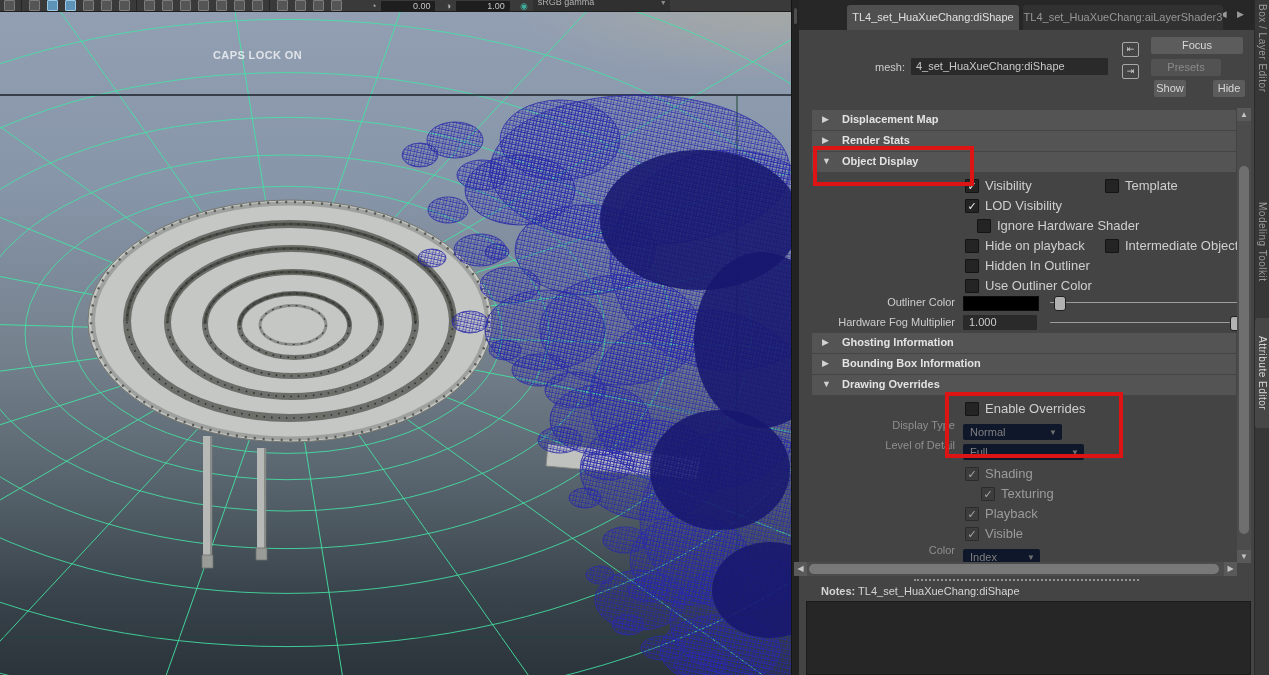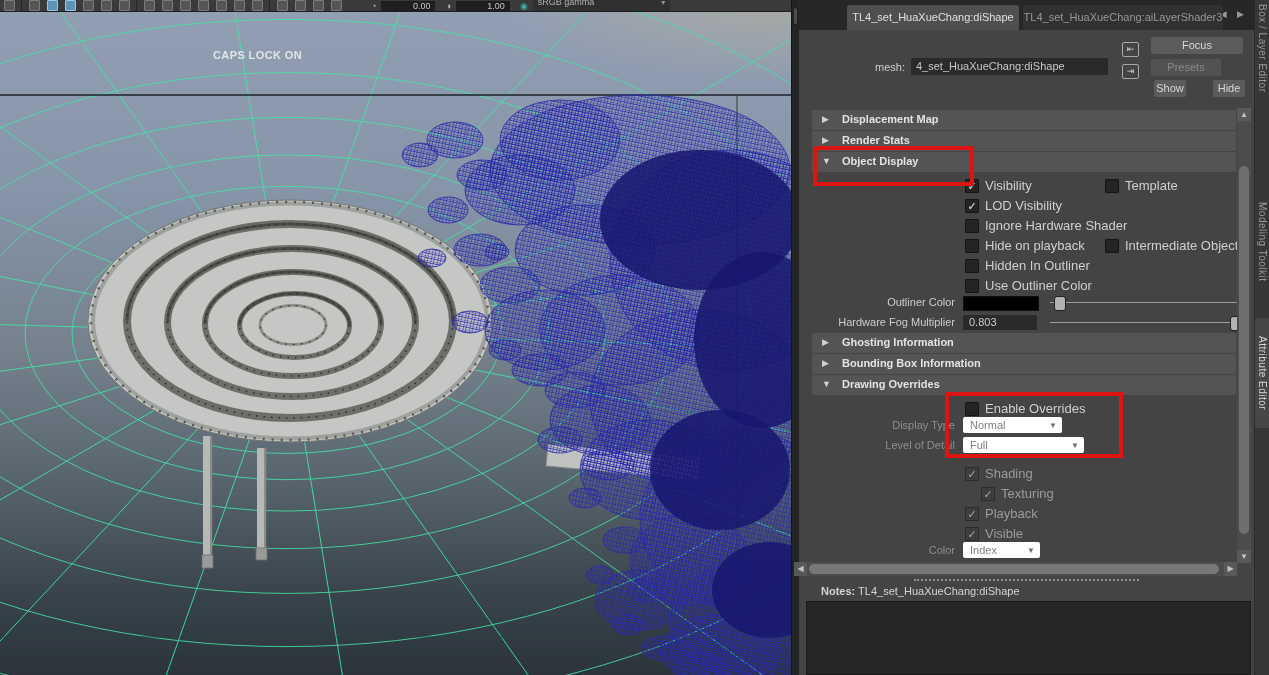--- a/index.html
+++ b/index.html
@@ -57,21 +57,21 @@
   .chk{display:inline-block;width:12px;height:12px;background:#242424;border:1px solid #141414;color:#ededed;
        font-size:11px;line-height:12px;text-align:center;vertical-align:middle;border-radius:1px;}
   .chk.dis{background:#3d3d3d;color:#a8a8a8;border-color:#2b2b2b;}
   .chklabel{margin-left:6px;font-size:13px;color:#cfcfcf;vertical-align:middle;}
   .chklabel.dis{color:#9b9b9b;}
   .swatch{position:absolute;left:151px;top:3px;width:74px;height:13px;background:#000;border:1px solid #0d0d0d;}
   .sfield{position:absolute;left:151px;top:2px;width:68px;height:15px;background:#2a2a2a;color:#cbcbcb;
           font-size:11px;line-height:15px;padding-left:6px;border-radius:1px;}
   .strack{position:absolute;top:9px;height:1px;background:#9c9c9c;}
   .shandle{position:absolute;top:3px;width:10px;height:13px;background:#b2b2b2;border:1px solid #1f1f1f;border-radius:3px;}
-  .combo{position:absolute;left:151px;top:1px;height:16px;background:#ffffff;border-radius:2px;color:#7f7f7f;
+  .combo{position:absolute;left:151px;top:8px;height:16px;background:#0f172a;border-radius:2px;color:#7f7f7f;
          font-size:11px;line-height:16px;padding:0 18px 0 7px;}
   .combo .arr{position:absolute;right:5px;top:1px;font-size:8px;color:#707070;}
 
   
   #ae-vscroll{position:absolute;left:438px;top:108px;width:14px;height:455px;background:#4c4c4c;border-radius:2px;}
   .vs-arrow{position:absolute;left:0;width:14px;height:13px;background:#595959;color:#c4c4c4;font-size:8px;
             line-height:13px;text-align:center;}
   #vs-handle{position:absolute;left:2px;width:10px;background:#6f6f6f;border-radius:5px;}
   #ae-hscroll{position:absolute;left:-5px;top:562px;width:443px;height:14px;background:#4c4c4c;border-radius:2px;}
   .hs-arrow{position:absolute;top:0;width:13px;height:14px;background:#595959;color:#c4c4c4;font-size:8px;
@@ -317,41 +317,41 @@
           <span class="hlabel">Object Display</span>
         </div>
         <div class="ae-row">
           <span class="chkgrp" style="left: 153px;"><span class="chk">✓</span><span class="chklabel">Visibility</span></span>
           <span class="chkgrp" style="left: 293px;"><span class="chk"></span><span class="chklabel">Template</span></span>
         </div>
         <div class="ae-row">
           <span class="chkgrp" style="left: 153px;"><span class="chk">✓</span><span class="chklabel">LOD Visibility</span></span>
         </div>
         <div class="ae-row">
-          <span class="chkgrp" style="left: 153px;"><span class="chk"></span><span class="chklabel">Ignore Hardware Shader</span></span>
+          <span class="chkgrp" style="left: 165px;"><span class="chk"></span><span class="chklabel">Ignore Hardware Shader</span></span>
         </div>
         <div class="ae-row">
           <span class="chkgrp" style="left: 153px;"><span class="chk"></span><span class="chklabel">Hide on playback</span></span>
           <span class="chkgrp" style="left: 293px;"><span class="chk"></span><span class="chklabel">Intermediate Object</span></span>
         </div>
         <div class="ae-row">
           <span class="chkgrp" style="left: 153px;"><span class="chk"></span><span class="chklabel">Hidden In Outliner</span></span>
         </div>
         <div class="ae-row">
           <span class="chkgrp" style="left: 153px;"><span class="chk"></span><span class="chklabel">Use Outliner Color</span></span>
         </div>
         <div class="ae-row">
           <div class="rowlabel">Outliner Color</div>
           <div class="swatch" style="background: rgb(0, 0, 0);"></div>
           <div class="strack" style="left: 238px; width: 190px;"></div>
           <div class="shandle" style="left: 242px;"></div>
         </div>
         <div class="ae-row">
           <div class="rowlabel">Hardware Fog Multiplier</div>
-          <div class="sfield">0.803</div>
+          <div class="sfield">1.000</div>
           <div class="strack" style="left: 238px; width: 190px;"></div>
           <div class="shandle" style="left: 418px;"></div>
         </div>
         <div class="ae-header">
           <span class="arrow">▶</span>
           <span class="hlabel">Ghosting Information</span>
         </div>
         <div class="ae-header">
           <span class="arrow">▶</span>
           <span class="hlabel">Bounding Box Information</span>

